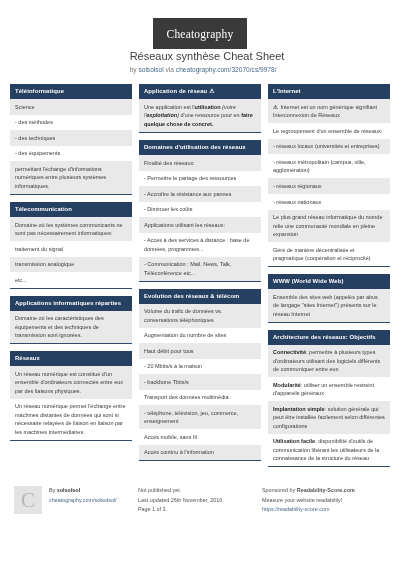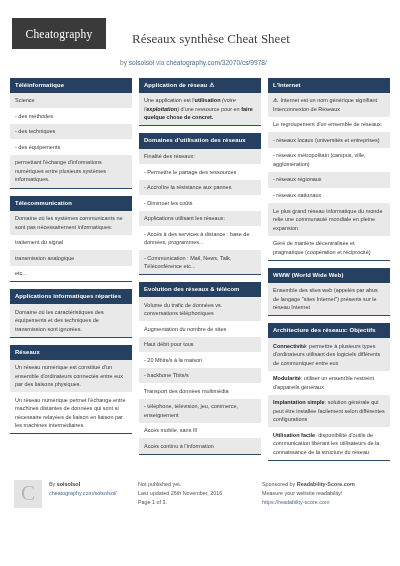--- a/index.html
+++ b/index.html
@@ -18,47 +18,47 @@
     width: 400px;
     height: 566px;
     box-sizing: border-box;
     padding: 10px 8px 0 8px;
     position: relative;
   }
 
   
   .header {
     display: flex;
-    align-items: flex-start;
+    align-items: center;
     padding: 8px 4px 10px 4px;
+    flex-direction: column;
   }
   .logo-box {
     width: 94px;
     height: 31px;
     background: #3a3a3a;
     color: #ffffff;
     display: flex;
     align-items: center;
     justify-content: center;
     font-family: "Liberation Serif", serif;
     font-size: 11.5px;
     letter-spacing: .2px;
     flex: 0 0 auto;
   }
   .title-block {
     margin-left: 14px;
     padding-top: 1px;
   }
   .sheet-title {
-    font-size: 13px;
+    font-size: 11px;
     color: #3f3f3f;
     line-height: 1.25;
     font-weight: normal;
-    margin: 12px;
-    font-family: Liberation Serif, serif;
+    margin: 0;
   }
   .byline {
     font-size: 6.6px;
     color: #7d7d7d;
     margin-top: 2px;
     line-height: 1.3;
   }
   .byline a, .byline .lnk {
     color: #4a6b8a;
     text-decoration: none;

